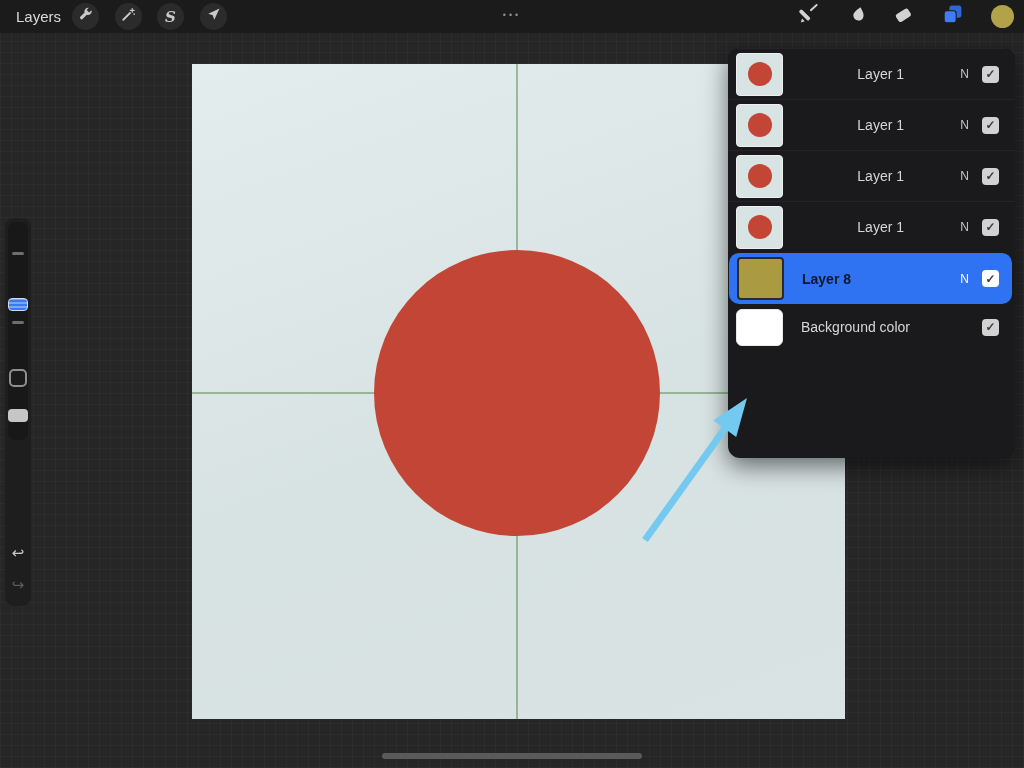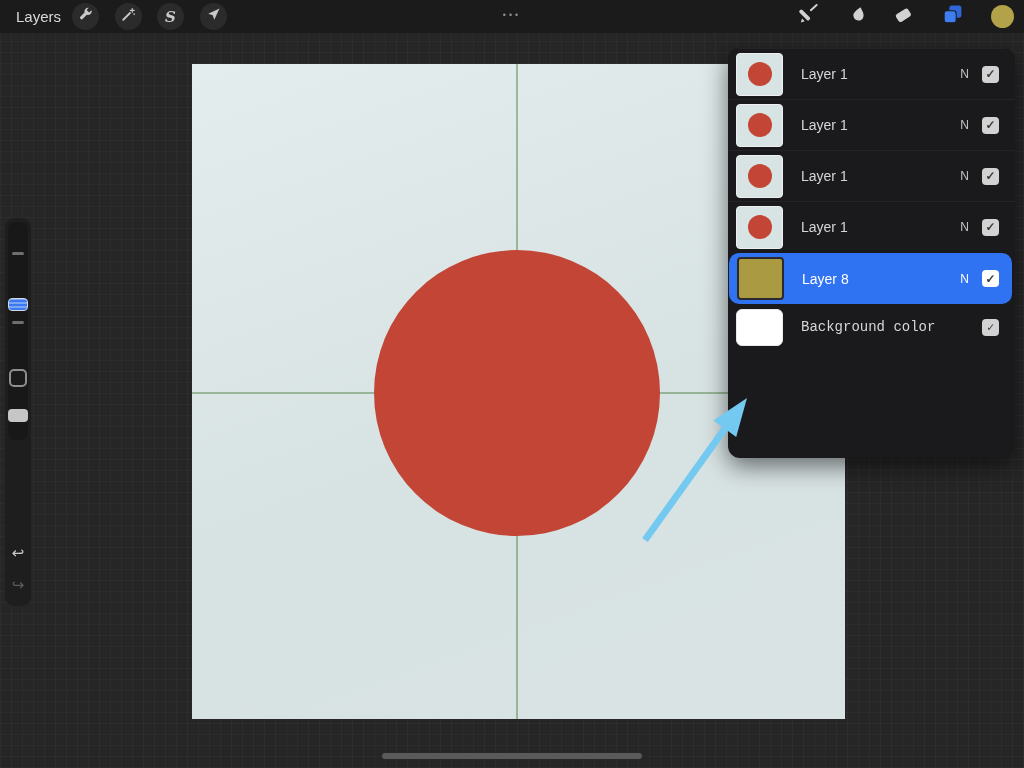--- a/index.html
+++ b/index.html
@@ -91,21 +91,21 @@
     height:48px; display:flex; align-items:center; justify-content:space-between;
     padding:0 16px;
   }
   .panel-title { color:#f0f0f0; font-size:20px; font-weight:bold; letter-spacing:0.2px; }
   .add-btn { color:#cfcfcf; font-size:24px; font-weight:300; line-height:20px; }
 
   .layer-row {
     display:flex; align-items:center; padding:0 16px 0 8px;
     border-top:1px solid #242426; background:#1a1a1c;
   }
-  .h51{height:51px;} .h61{height:61px;} .h44{height:44px;font-family:Liberation Mono, monospace;}
+  .h51{height:51px;text-align:center;} .h61{height:61px;} .h44{height:44px;}
   .layer-row.selected {
     background:#2f72f2; border-radius:10px; border-top:none;
     margin:1px 3px 1px 1px; height:51px; padding-right:13px;
   }
   .row-after-selected { border-top:none; }
 
   .thumb {
     width:47px; border-radius:4px; flex:none; position:relative; overflow:hidden;
   }
   .thumb-art { height:43px; background:#d8e3e4; border:1px solid #efefef; }
@@ -116,21 +116,21 @@
   .thumb-group { height:57px; background:#2b2b2d; border:1px solid #3a3a3c; padding:3px 2px; }
   .mini-row { display:flex; align-items:center; gap:2px; margin-bottom:3px; }
   .mini-sq { width:7px; height:7px; border-radius:1px; flex:none; }
   .mini-red{ background:#c24536; } .mini-white{ background:#e8e8e8; }
   .mini-line { height:2px; width:14px; background:#5a5a5c; border-radius:1px; }
   .mini-dot { width:3px; height:3px; border-radius:50%; background:#6a6a6c; margin-left:4px; }
   .thumb-olive { height:43px; background:#aa9b43; border:2px solid #2a2a2e; }
   .thumb-white { height:37px; background:#ffffff; border:1px solid #e8e8e8; border-radius:6px; }
 
   .layer-name { margin-left:18px; color:#d6d6d6; font-size:14px; flex:1; }
-  .selected .layer-name { color:#ffffff; }
+  .selected .layer-name { color:#0f172a;font-weight:bold; }
   .blend-badge { color:#c6c6c6; font-size:12px; margin-right:13px; }
   .selected .blend-badge { color:#ffffff; }
   .chevron { color:#9a9a9a; font-size:20px; margin-right:14px; line-height:14px; }
   .checkbox {
     width:17px; height:17px; border-radius:4px; background:#d2d2d2;
     color:#3a3a3a; font-size:12px; font-weight:bold;
     display:flex; align-items:center; justify-content:center; flex:none;
   }
   .checkbox.unchecked { background:transparent; border:2px solid #cfcfcf; }
   .selected .checkbox { background:#ffffff; }

